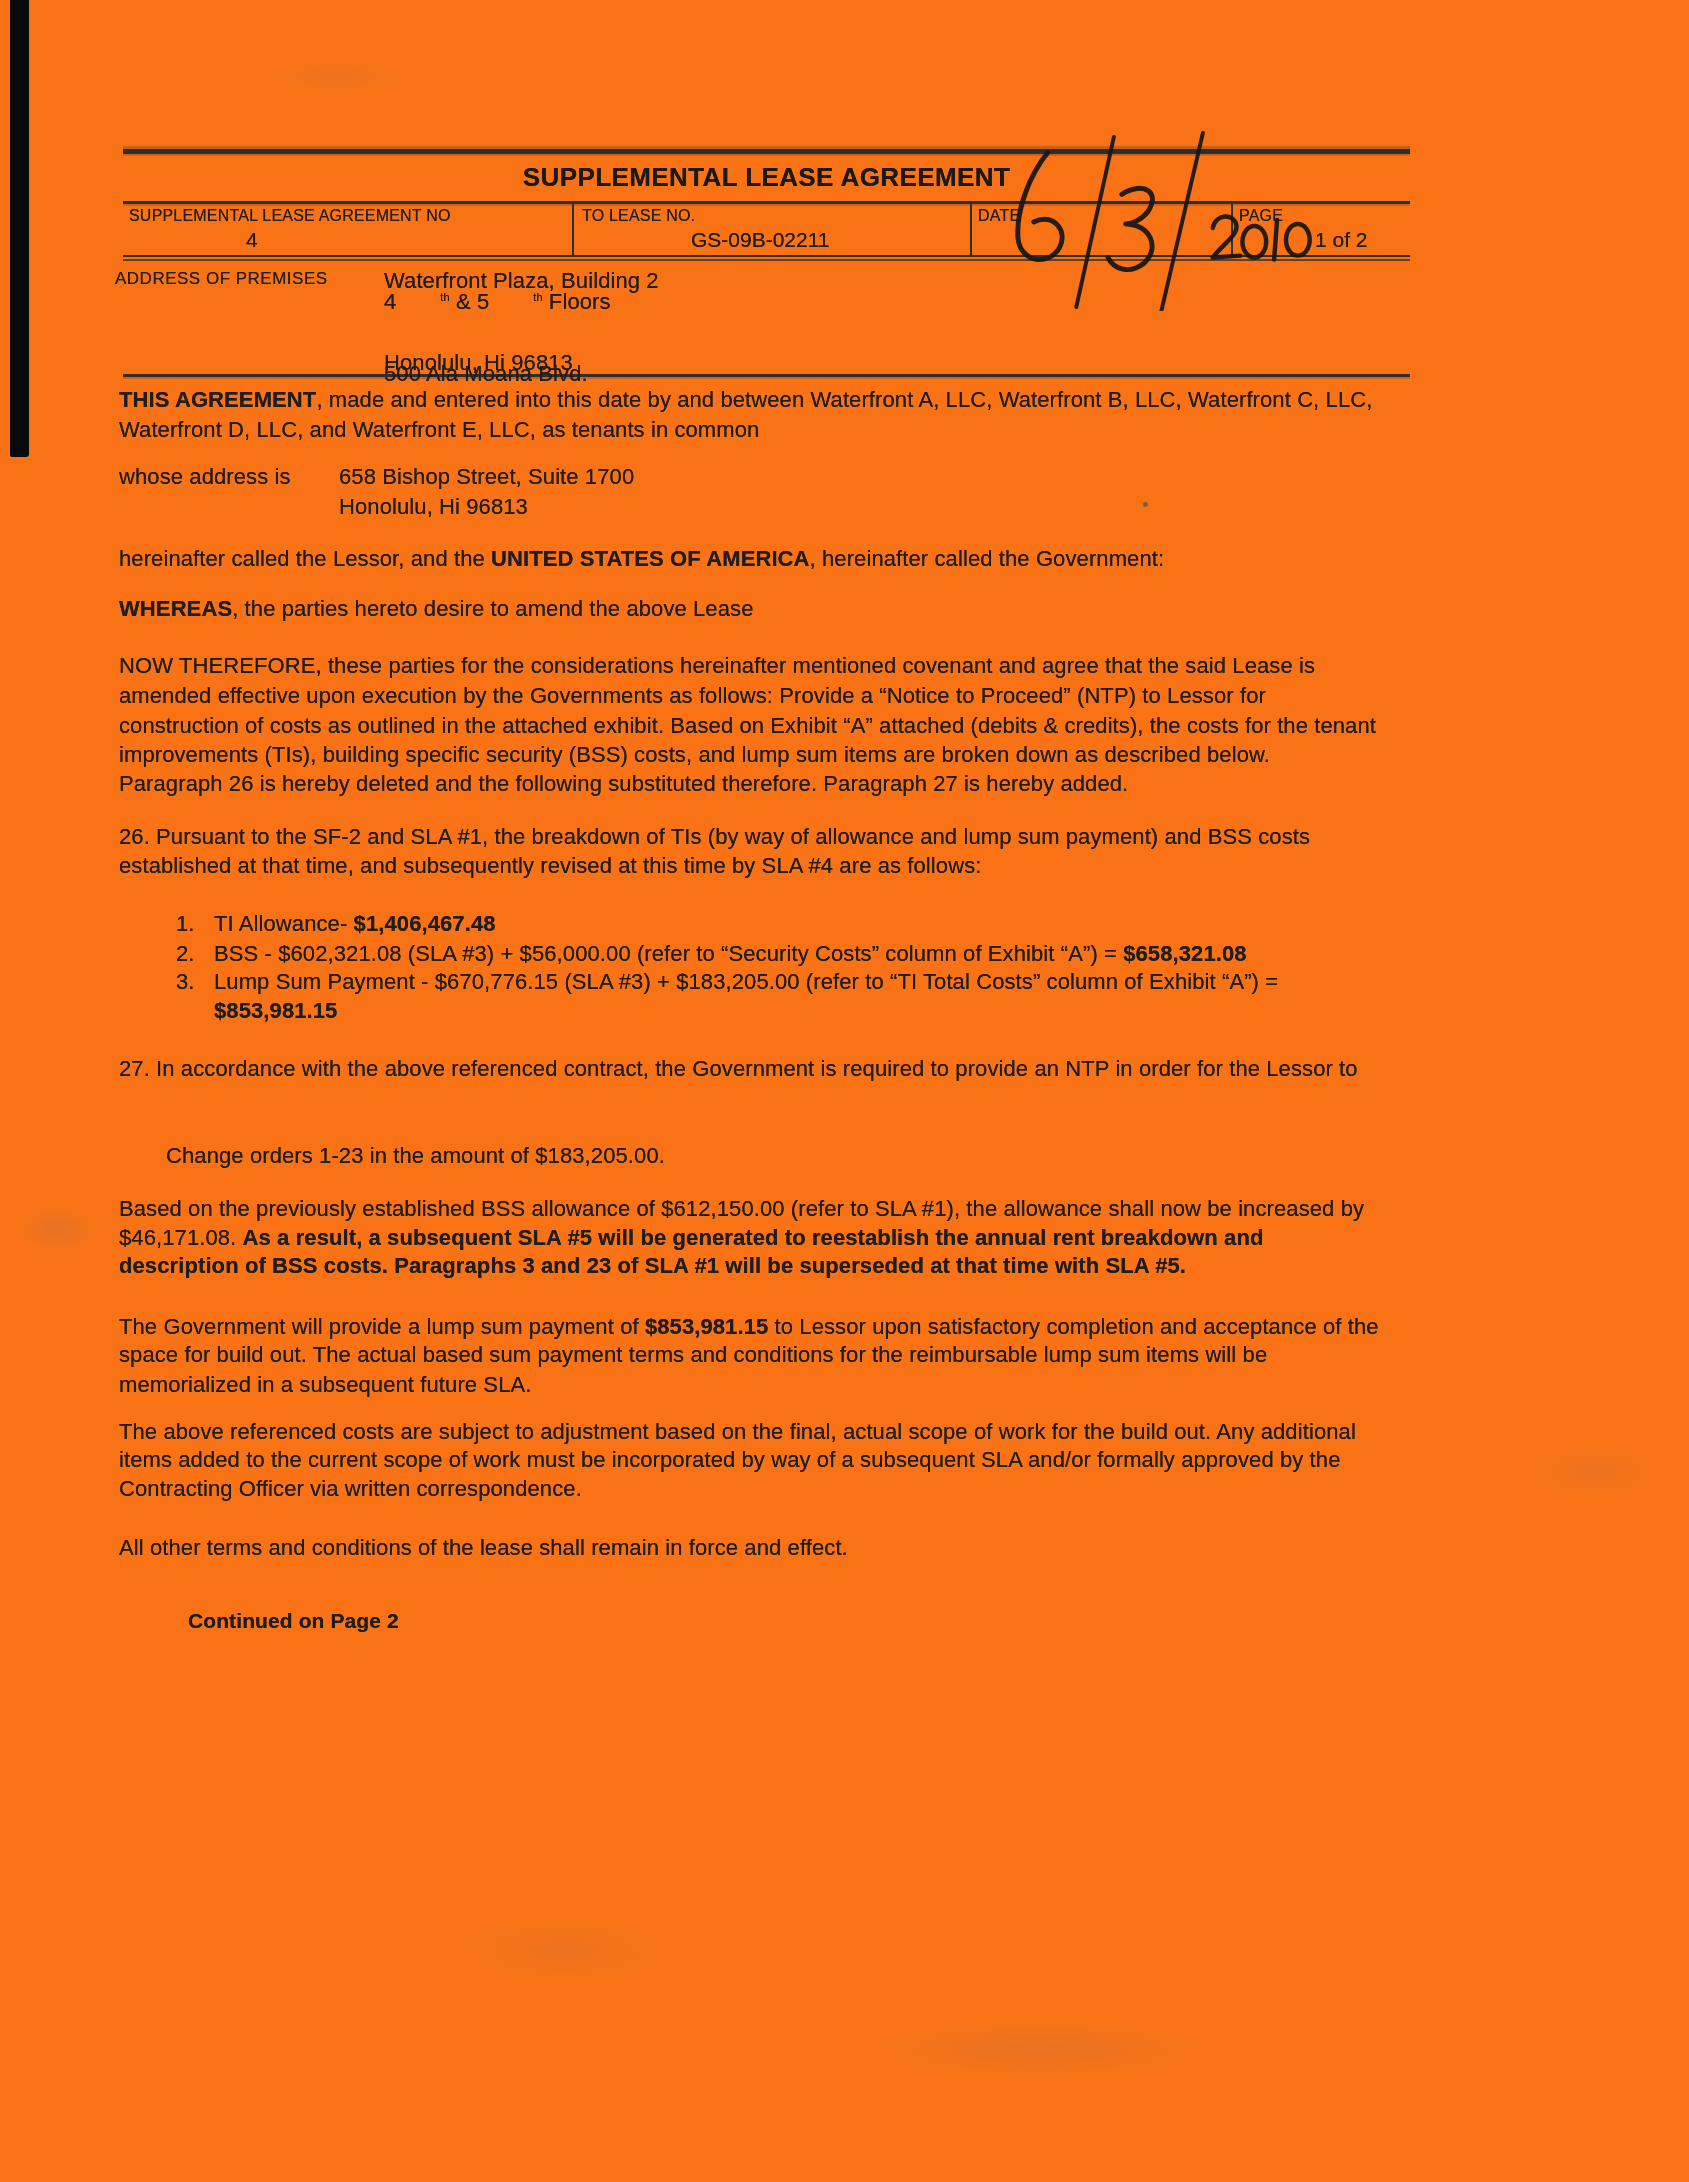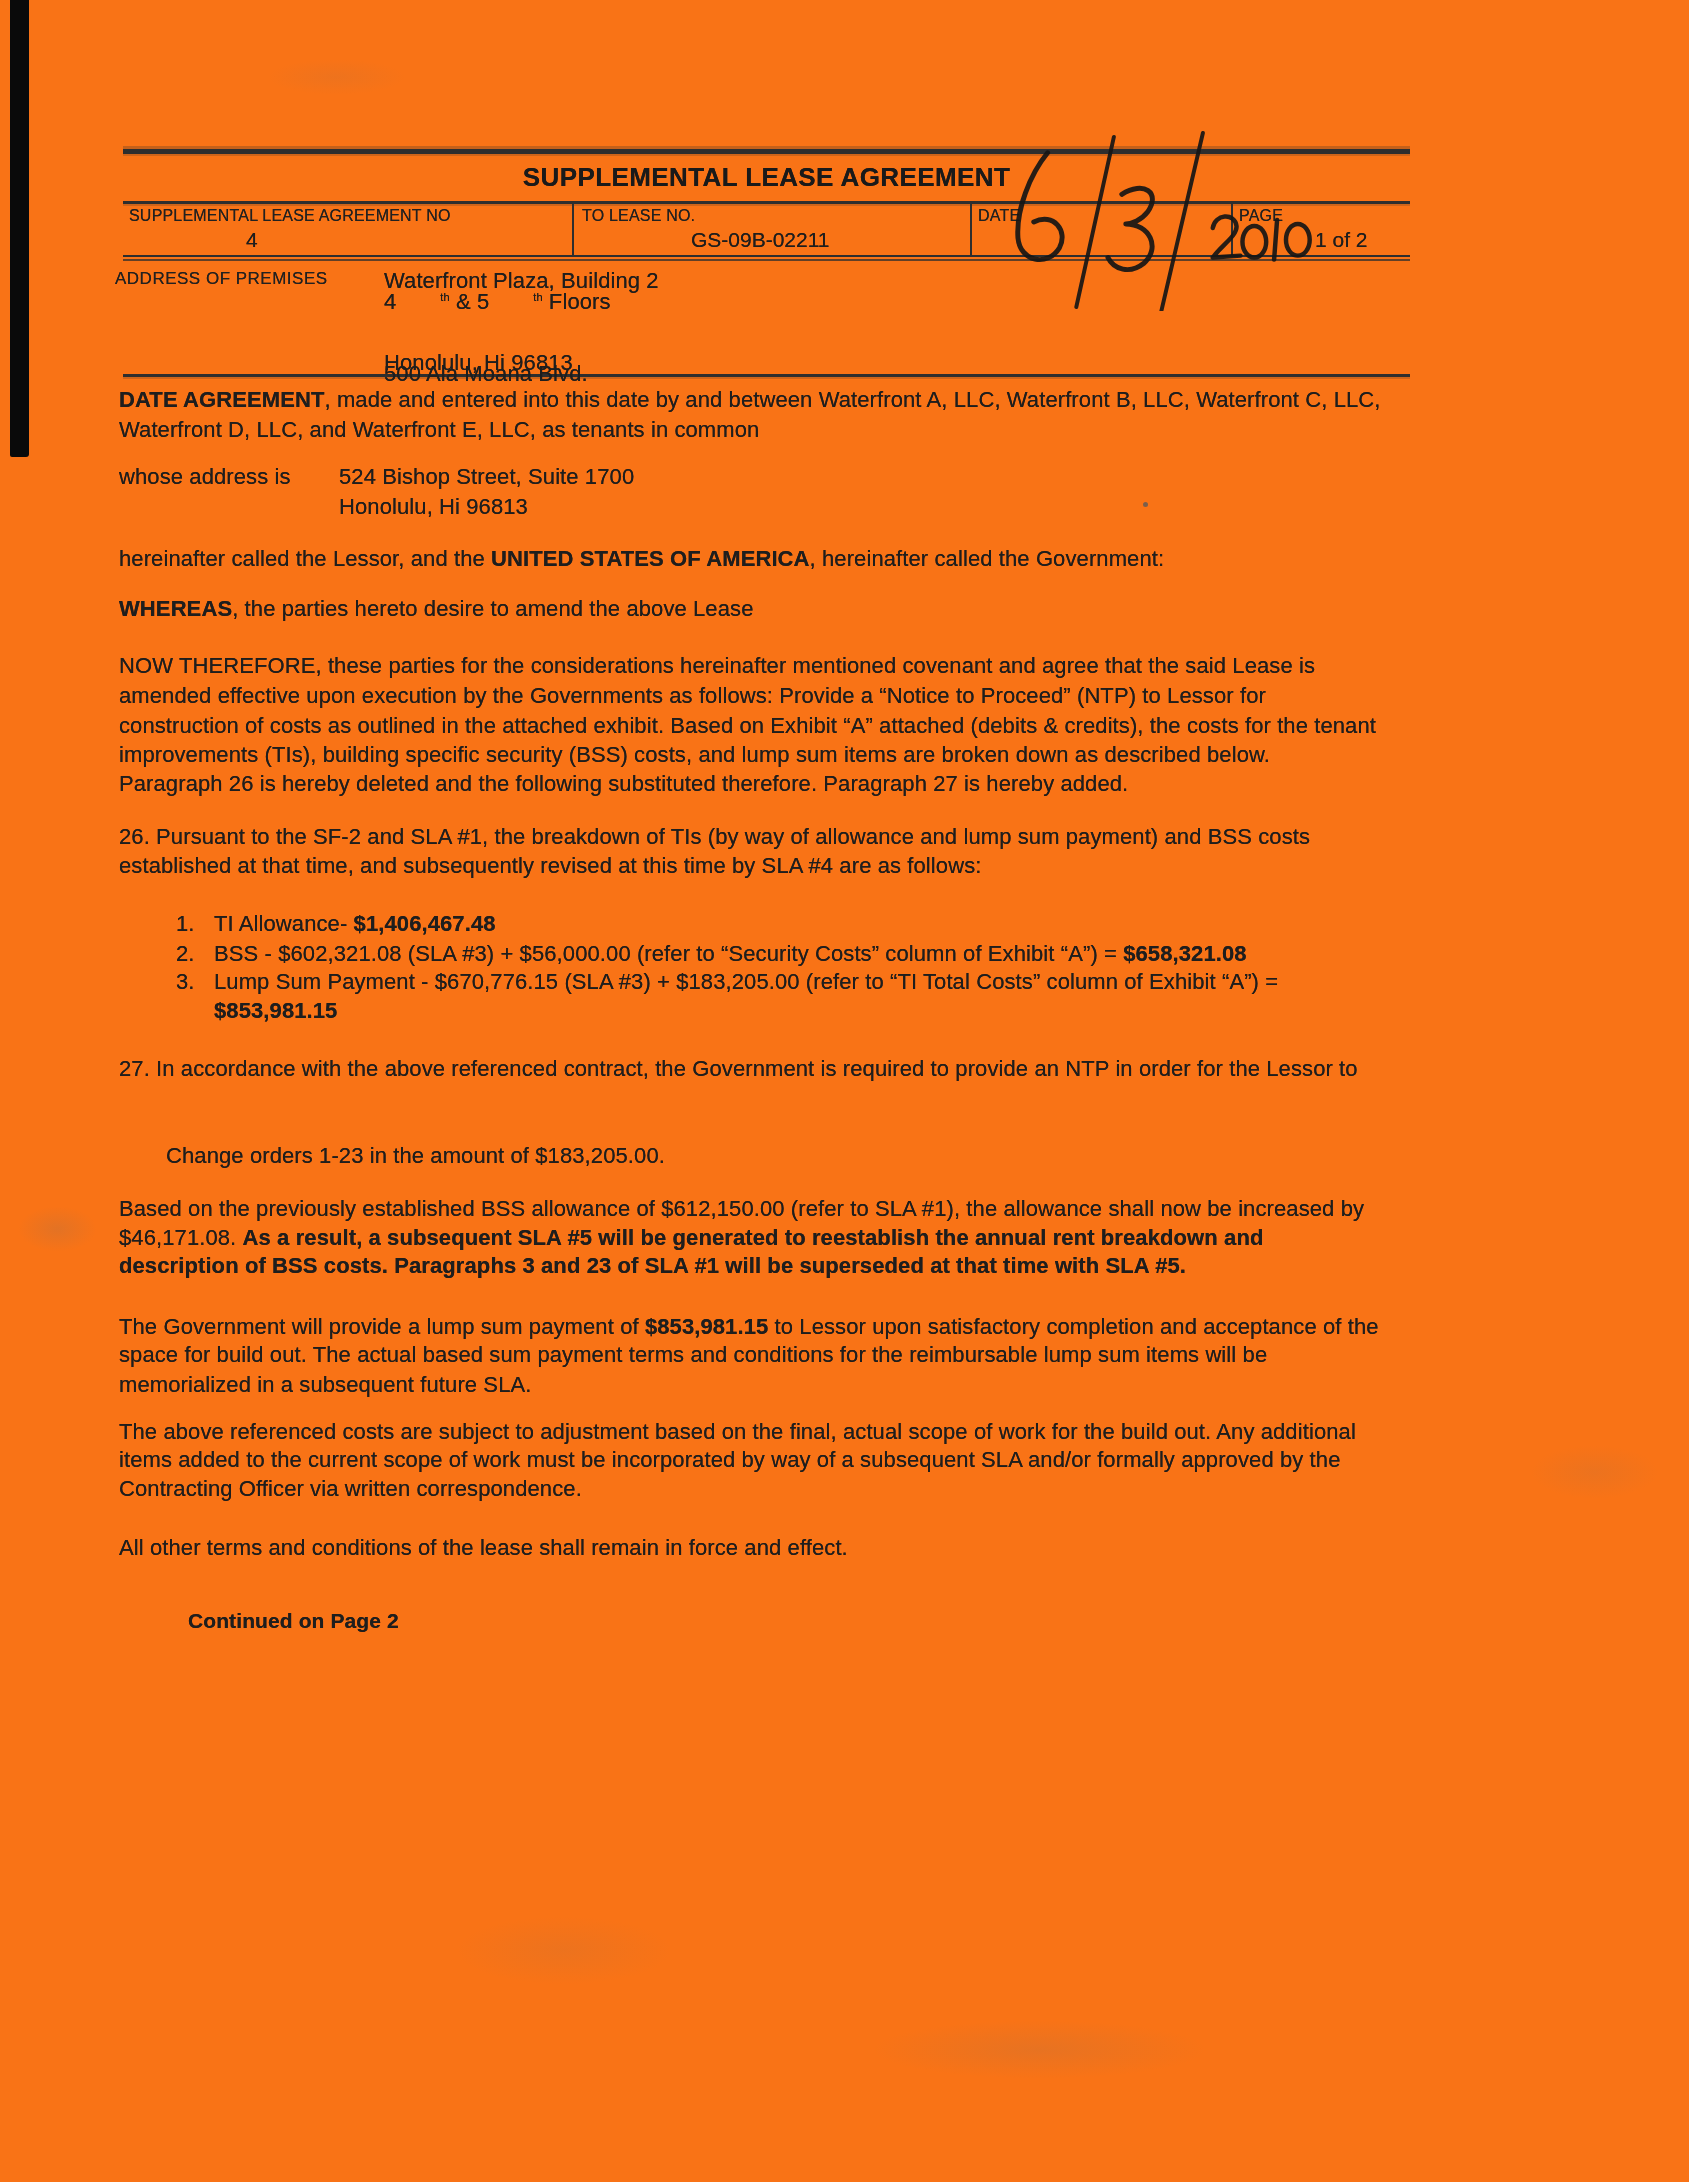--- a/index.html
+++ b/index.html
@@ -103,25 +103,25 @@
     <line x1="295" y1="90" x2="292" y2="130" stroke-width="4.5"></line>
     <ellipse cx="316" cy="110" rx="12" ry="16" stroke-width="4.5"></ellipse>
   </svg>
 
   <div class="lbl" style="left:115px;top:269px;font-size:17px;letter-spacing:0.5px;">ADDRESS OF PREMISES</div>
   <div class="bl" style="left:384px;top:268px;font-size:22px;">Waterfront Plaza, Building 2</div>
   <div class="bl" style="left:384px;top:289px;font-size:22px;"><span>4</span><span class="sup">th</span><span> &amp; 5</span><span class="sup">th</span><span> Floors</span></div>
   <div class="bl" style="left:384px;top:322px;font-size:22px;margin-top:39px;">500 Ala Moana Blvd.</div>
   <div class="bl" style="left:384px;top:350px;font-size:22px;">Honolulu, Hi 96813</div>
 
-  <div class="bl" style="left:119px;top:387px;"><span class="b">DATE AGREEMENT</span><span>, made and entered into this date by and between Waterfront A, LLC, Waterfront B, LLC, Waterfront C, LLC,</span></div>
+  <div class="bl" style="left:119px;top:387px;"><span class="b">THIS AGREEMENT</span><span>, made and entered into this date by and between Waterfront A, LLC, Waterfront B, LLC, Waterfront C, LLC,</span></div>
   <div class="bl" style="left:119px;top:417px;">Waterfront D, LLC, and Waterfront E, LLC, as tenants in common</div>
 
   <div class="bl" style="left:119px;top:464px;">whose address is</div>
-  <div class="bl" style="left:339px;top:464px;">524 Bishop Street, Suite 1700</div>
+  <div class="bl" style="left:339px;top:464px;">658 Bishop Street, Suite 1700</div>
   <div class="bl" style="left:339px;top:494px;">Honolulu, Hi 96813</div>
 
   <div class="bl" style="left:119px;top:546px;"><span>hereinafter called the Lessor, and the </span><span class="b">UNITED STATES OF AMERICA</span><span>, hereinafter called the Government:</span></div>
 
   <div class="bl" style="left:119px;top:596px;"><span class="b">WHEREAS</span><span>, the parties hereto desire to amend the above Lease</span></div>
 
   <div class="bl" style="left:119px;top:653px;">NOW THEREFORE, these parties for the considerations hereinafter mentioned covenant and agree that the said Lease is</div>
   <div class="bl" style="left:119px;top:683px;">amended effective upon execution by the Governments as follows: Provide a “Notice to Proceed” (NTP) to Lessor for</div>
   <div class="bl" style="left:119px;top:713px;">construction of costs as outlined in the attached exhibit.  Based on Exhibit “A” attached (debits &amp; credits), the costs for the tenant</div>
   <div class="bl" style="left:119px;top:742px;">improvements (TIs), building specific security (BSS) costs, and lump sum items are broken down as described below.</div>

